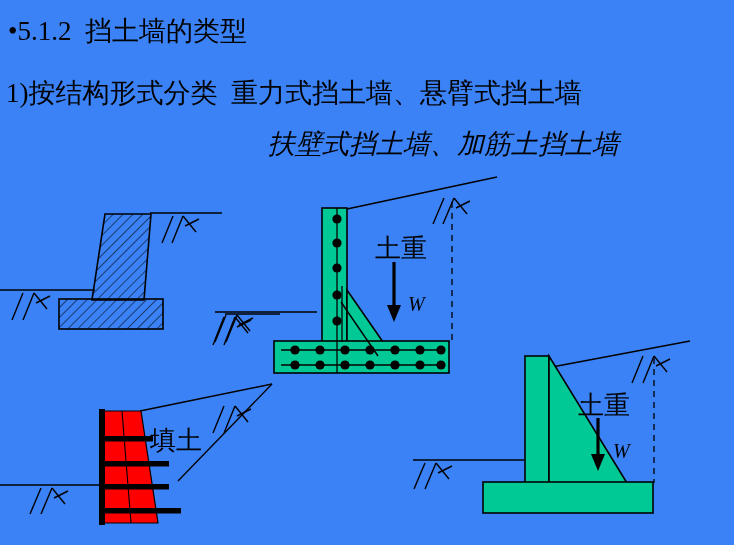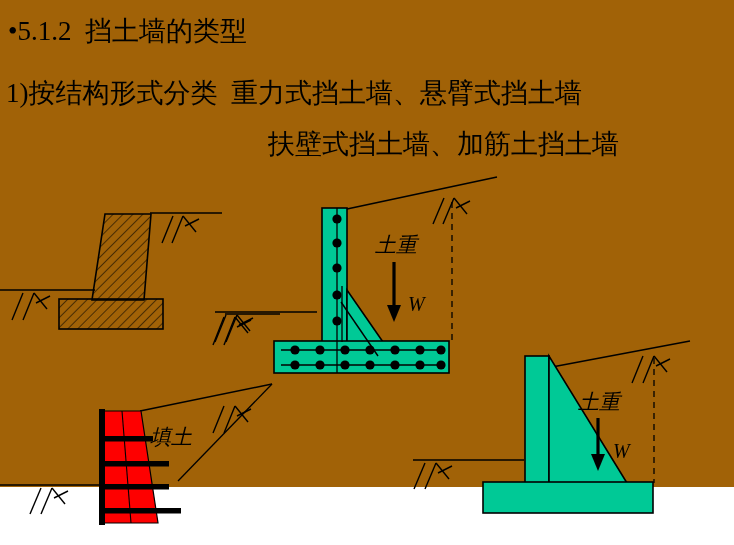--- a/index.html
+++ b/index.html
@@ -10,22 +10,22 @@
   body {
     width: 734px;
     height: 545px;
     font-family: "Liberation Serif", "DejaVu Serif", serif;
     overflow: hidden;
     position: relative;
   }
   #slide {
     position: relative;
     width: 734px;
-    height: 487px;
-    background: #a16207;
+    height: 545px;
+    background: #3b82f6;
   }
   .txt {
     position: absolute;
     white-space: pre;
     color: #000000;
     line-height: 1;
   }
   #heading-line {
     left: 8px;
     top: 18px;
@@ -35,35 +35,35 @@
   #subheading-line1 {
     left: 6px;
     top: 80px;
     font-size: 27px;
     text-align: center;
   }
   #subheading-line2 {
     left: 268px;
     top: 131px;
     font-size: 27px;
+    font-style: italic;
   }
   #figure-layer {
     position: absolute;
     left: 0;
     top: 0;
     width: 734px;
     height: 545px;
   }
   .dia-label {
     position: absolute;
-    font-size: 21px;
+    font-size: 26px;
     color: #000000;
     white-space: pre;
     font-family: "Liberation Serif", "DejaVu Serif", serif;
-    font-style: italic;
   }
   .force-label {
     position: absolute;
     font-size: 20px;
     font-style: italic;
     color: #000000;
     font-family: "Liberation Serif", "DejaVu Serif", serif;
   }
   #label-tuzhong-2 { left: 375px; top: 231px; }
   #label-w-2 { left: 408px; top: 293px; }

